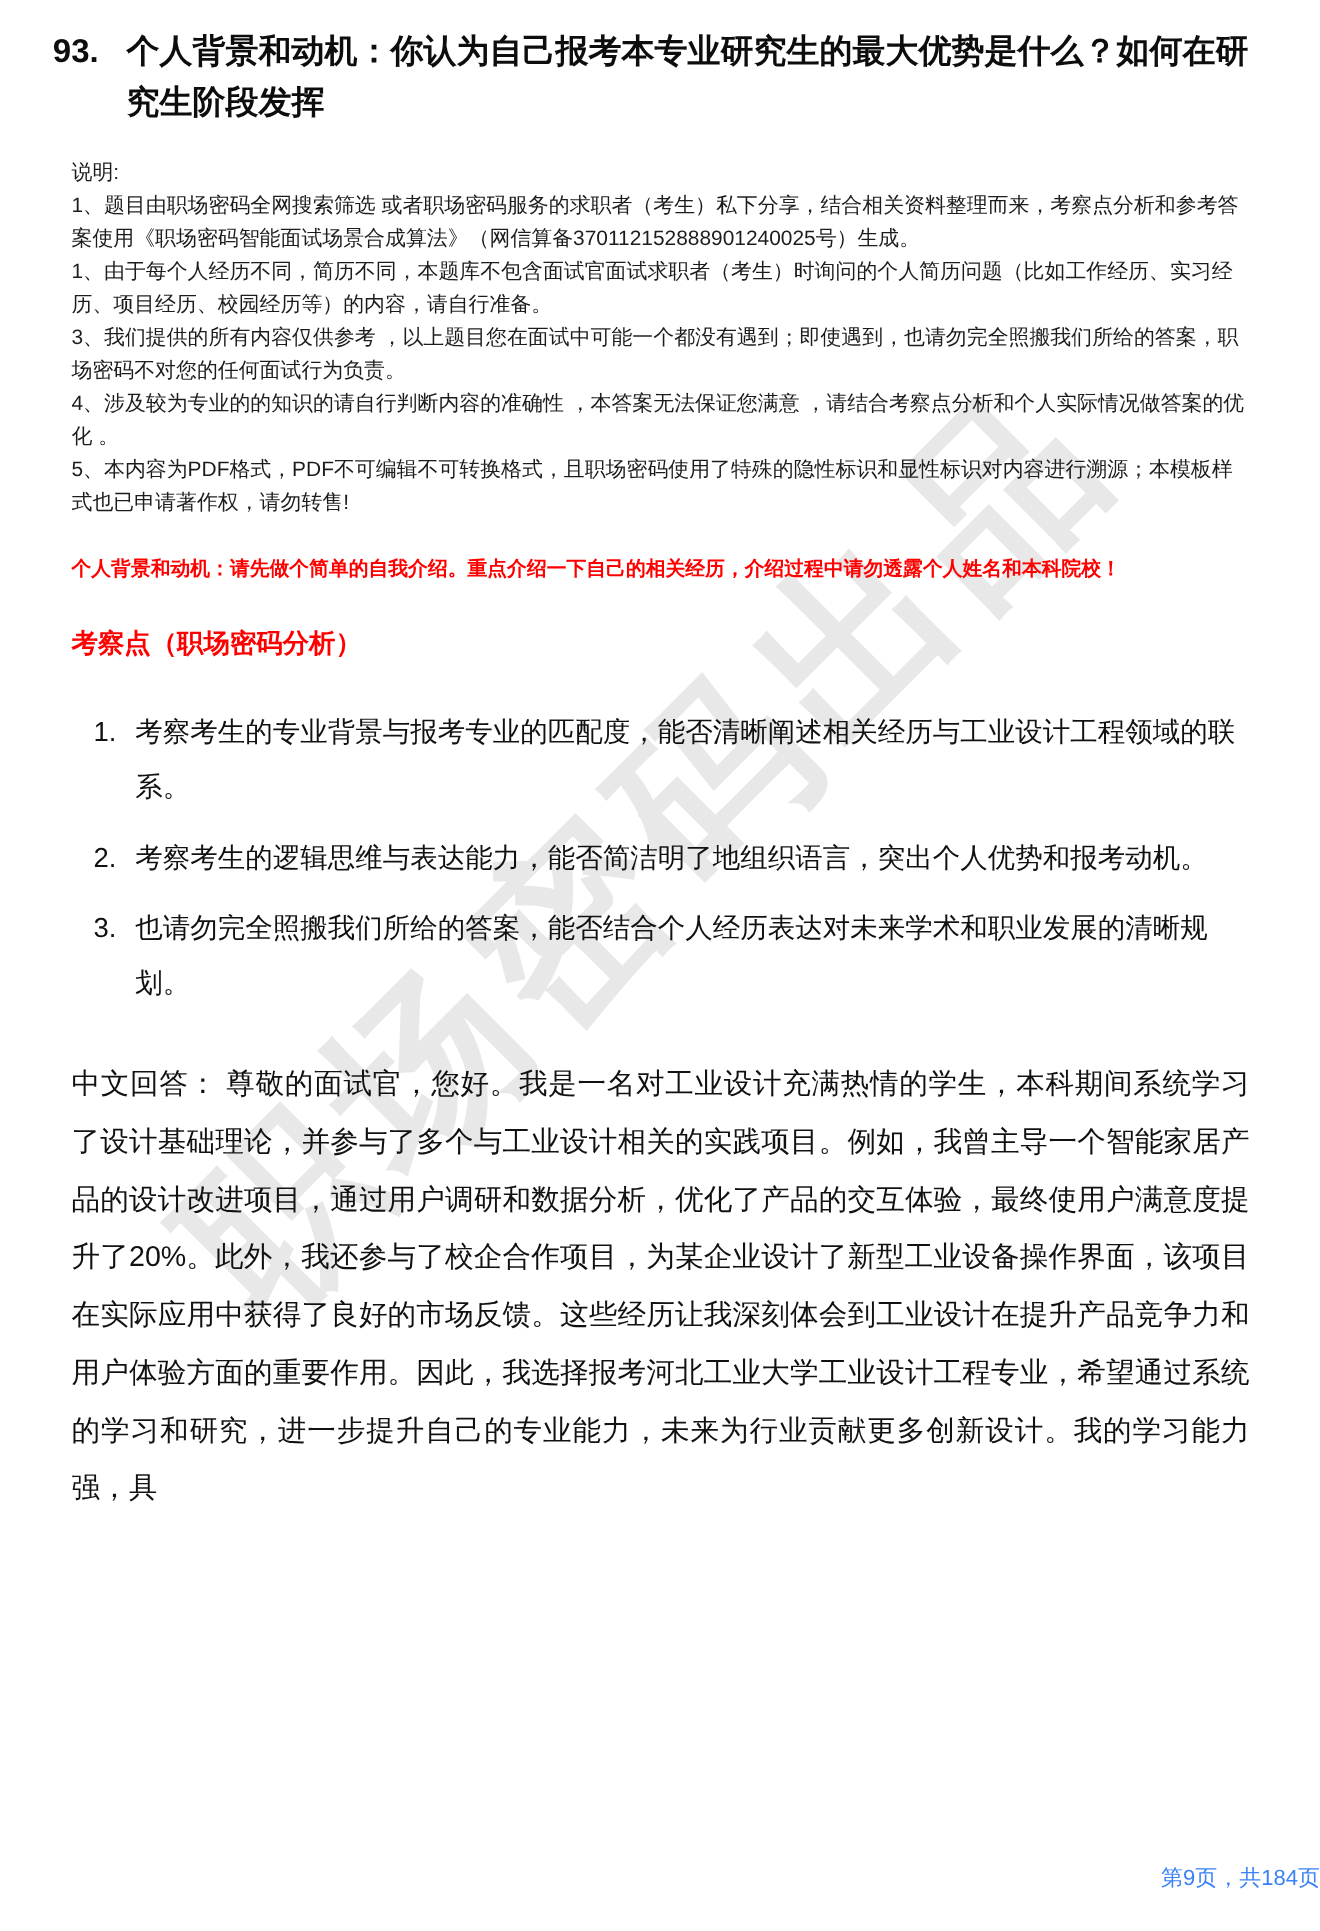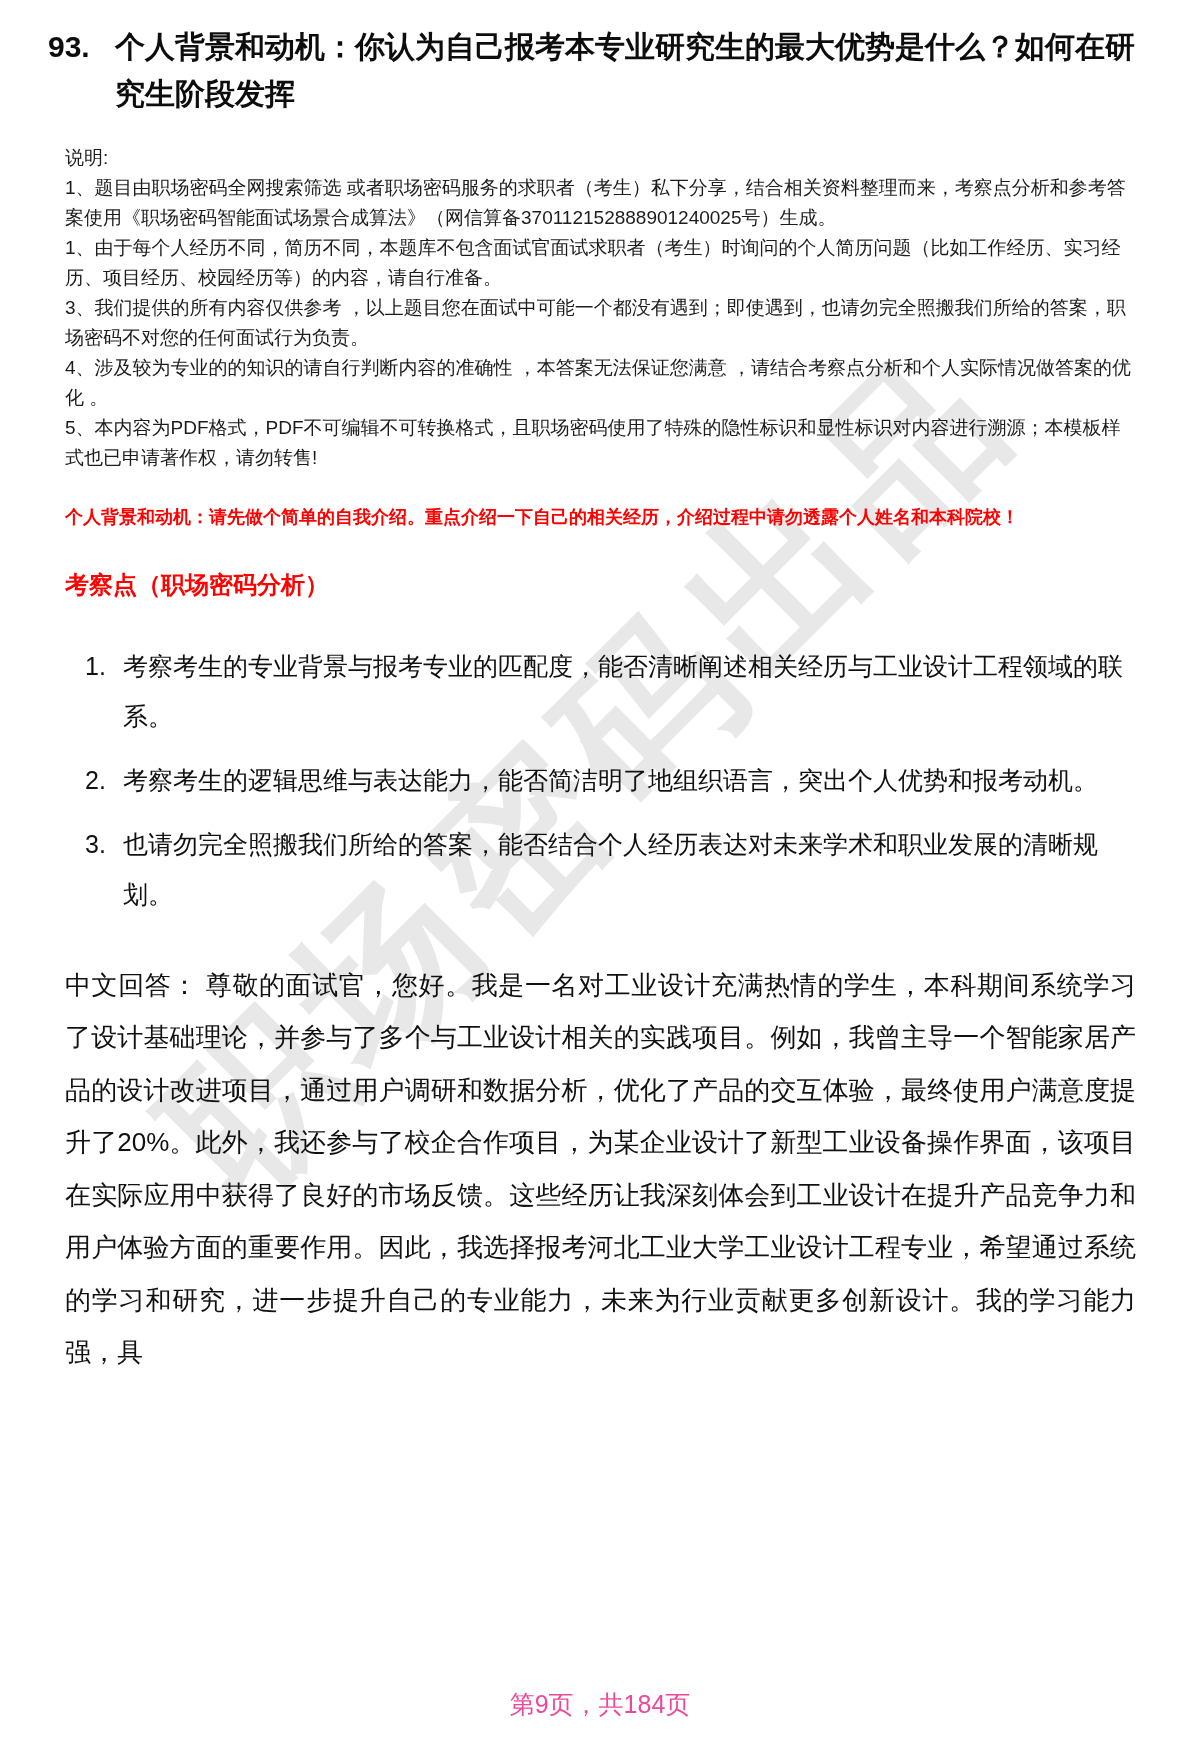--- a/index.html
+++ b/index.html
@@ -76,23 +76,23 @@
     font-size: 26px;
     line-height: 2.02;
     color: #111111;
     text-align: justify;
   }
   .footer {
     position: absolute;
     left: 0;
     bottom: 34px;
     width: 100%;
-    text-align: center;
-    font-size: 25px;
-    color: #ec4899;
+    text-align: right;
+    font-size: 20px;
+    color: #3b82f6;
     z-index: 1;
   }
 </style>
 </head>
 <body>
 
 <div class="page">
 
   <div class="watermark">职场密码出品</div>
 

